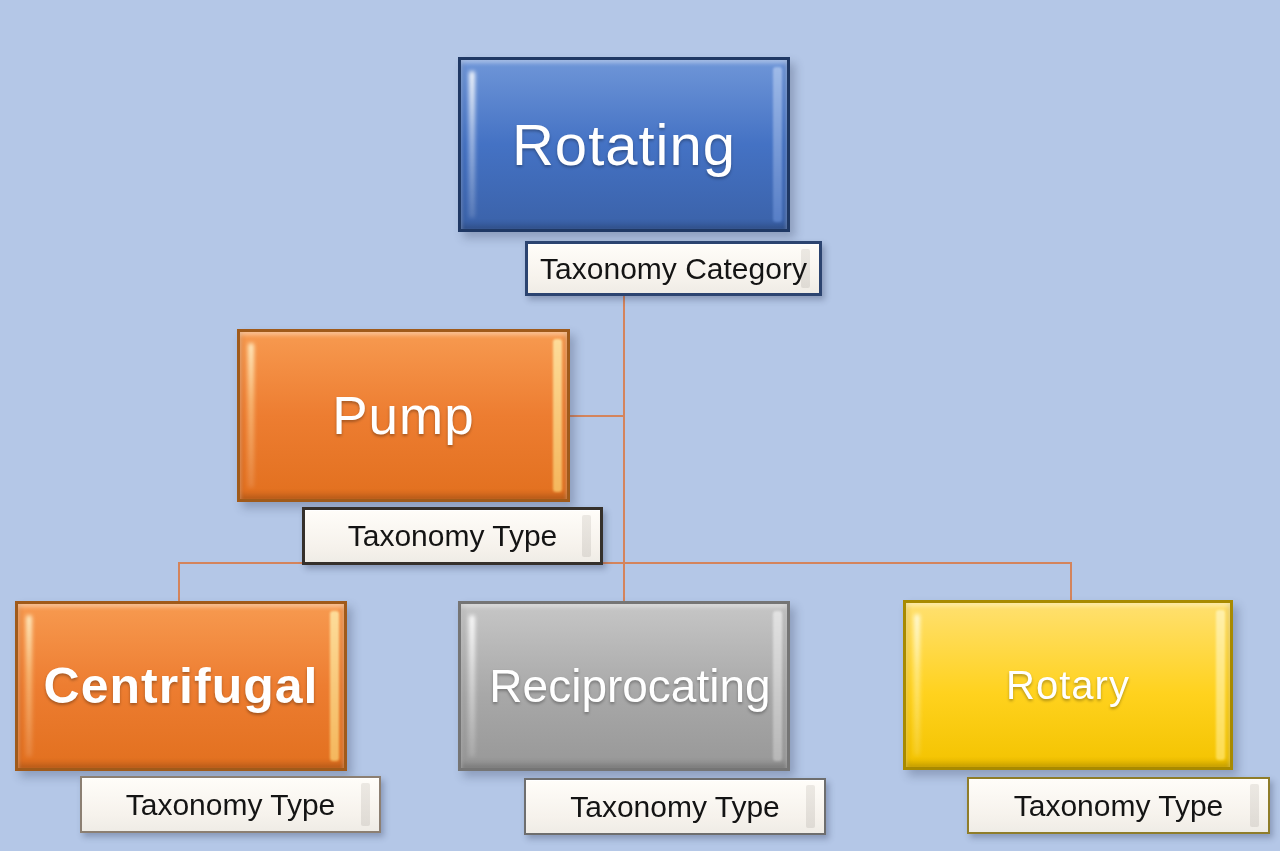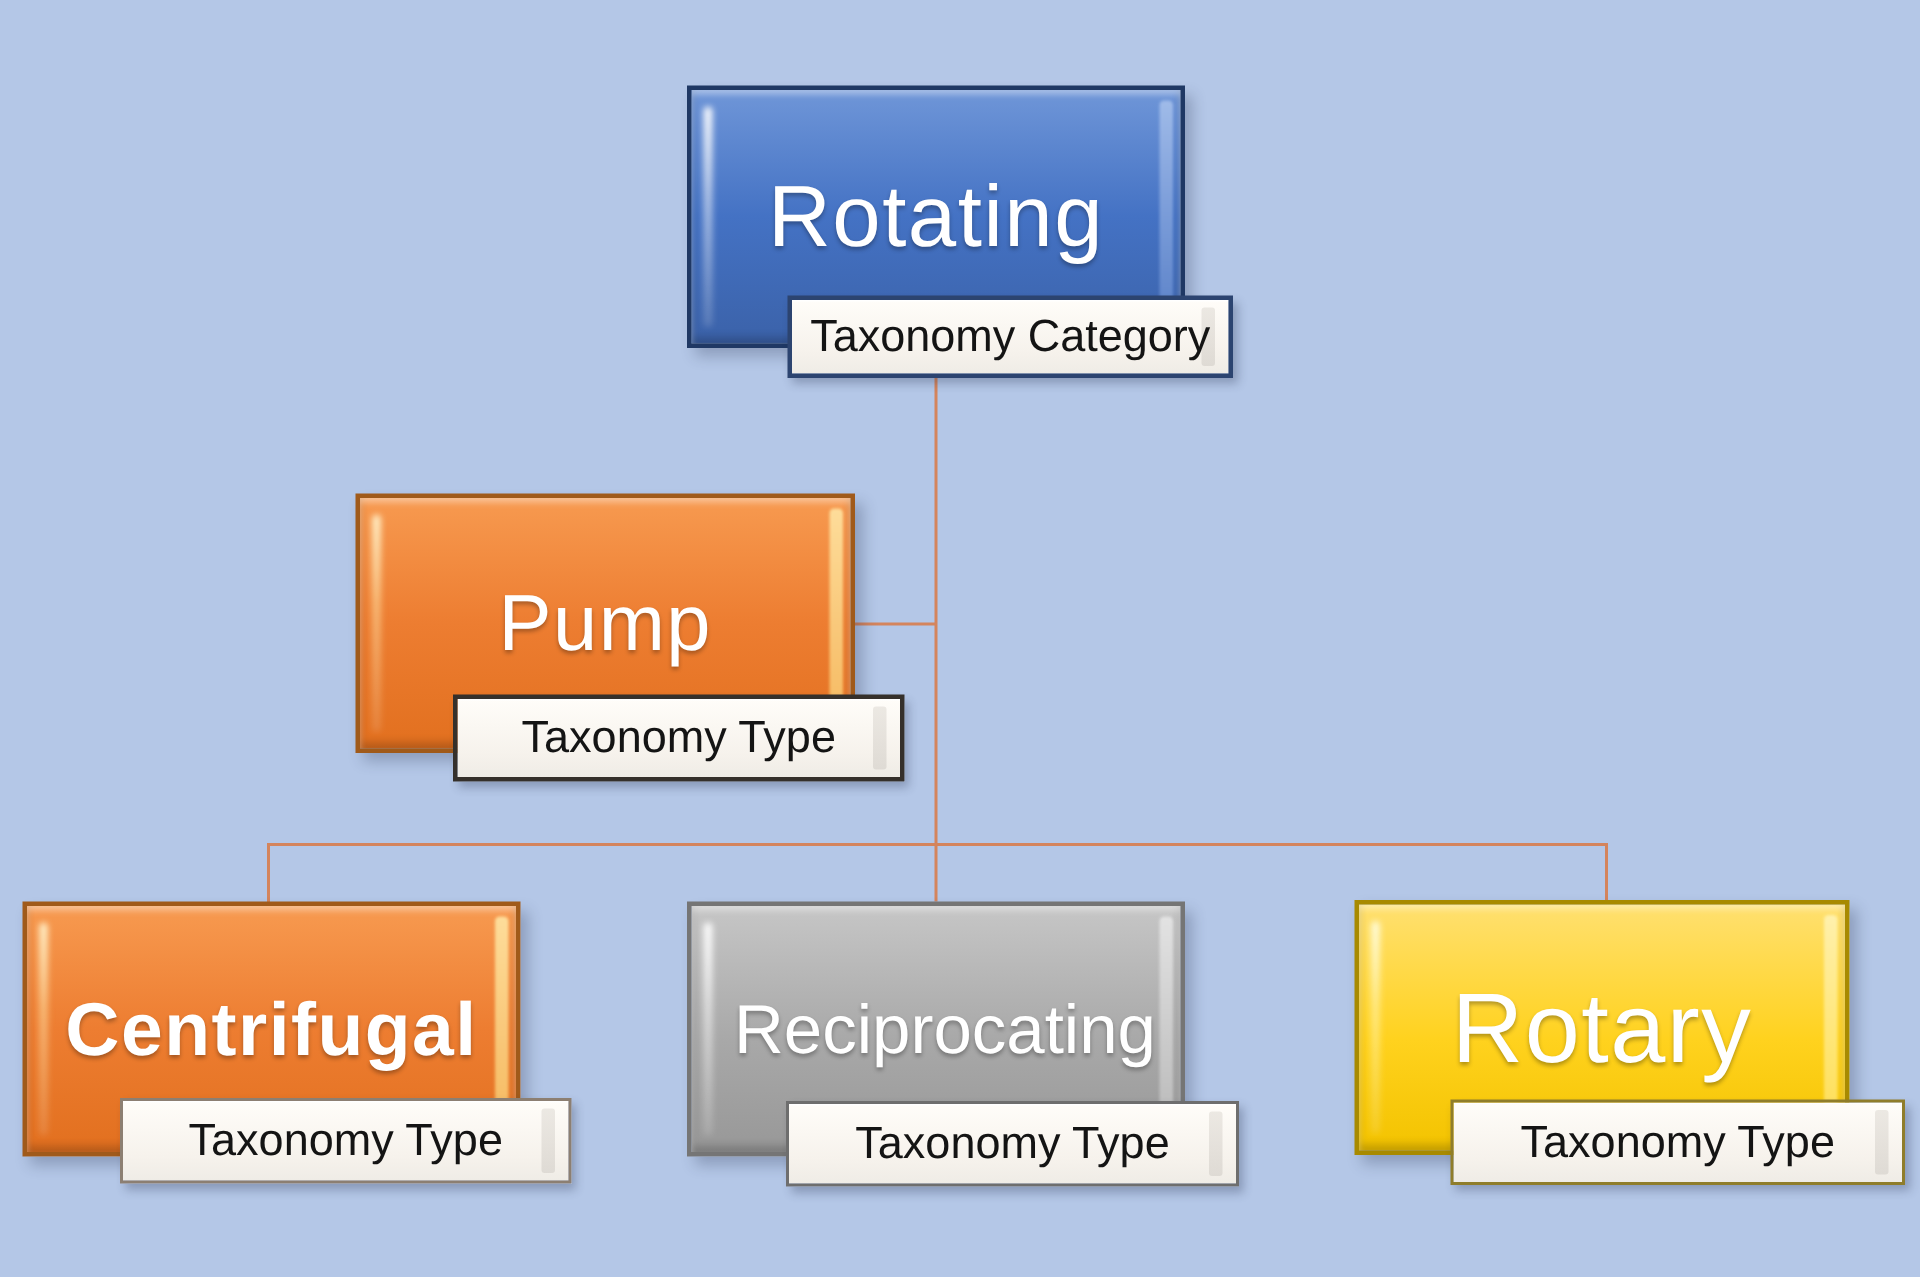--- a/index.html
+++ b/index.html
@@ -80,30 +80,31 @@
   
   .pos-rotating      {left:458px;top:57px; width:332px;height:175px;}
   .pos-rotating  .node-text{font-size:58px;}
   .pos-pump          {left:237px;top:329px;width:333px;height:173px;}
   .pos-pump      .node-text{font-size:53px;}
   .pos-centrifugal   {left:15px; top:601px;width:332px;height:170px;}
   .pos-centrifugal .node-text{font-size:50px;font-weight:bold;}
   .pos-reciprocating {left:458px;top:601px;width:332px;height:170px;}
   .pos-reciprocating .node-text{font-size:46px;letter-spacing:0;}
   .pos-rotary        {left:903px;top:600px;width:330px;height:170px;}
-  .pos-rotary    .node-text{font-size:66px;}
+  .pos-rotary    .node-text{font-size:40px;}
 
   
   .plate{
     position:absolute;z-index:5;
     display:flex;align-items:center;justify-content:center;
     box-sizing:border-box;
     background:linear-gradient(180deg,#fffdf9 0%,#f6f2ec 70%,#efece6 100%);
     color:#141414;
     box-shadow:3px 4px 6px rgba(40,50,80,.30), inset 0 1px 0 rgba(255,255,255,.9);
+    margin-top:44px;
   }
   .plate .plate-text{
     position:relative;z-index:2;white-space:nowrap;font-size:30px;
   }
   .plate::after{ 
     content:"";position:absolute;right:9px;top:5px;bottom:5px;width:9px;
     background:linear-gradient(180deg,#e6e2dc,#d8d4ce);
     opacity:.75;border-radius:2px;
   }
   .plate-category{left:525px;top:197px;width:297px;height:55px;border:3px solid #2c4470;}

